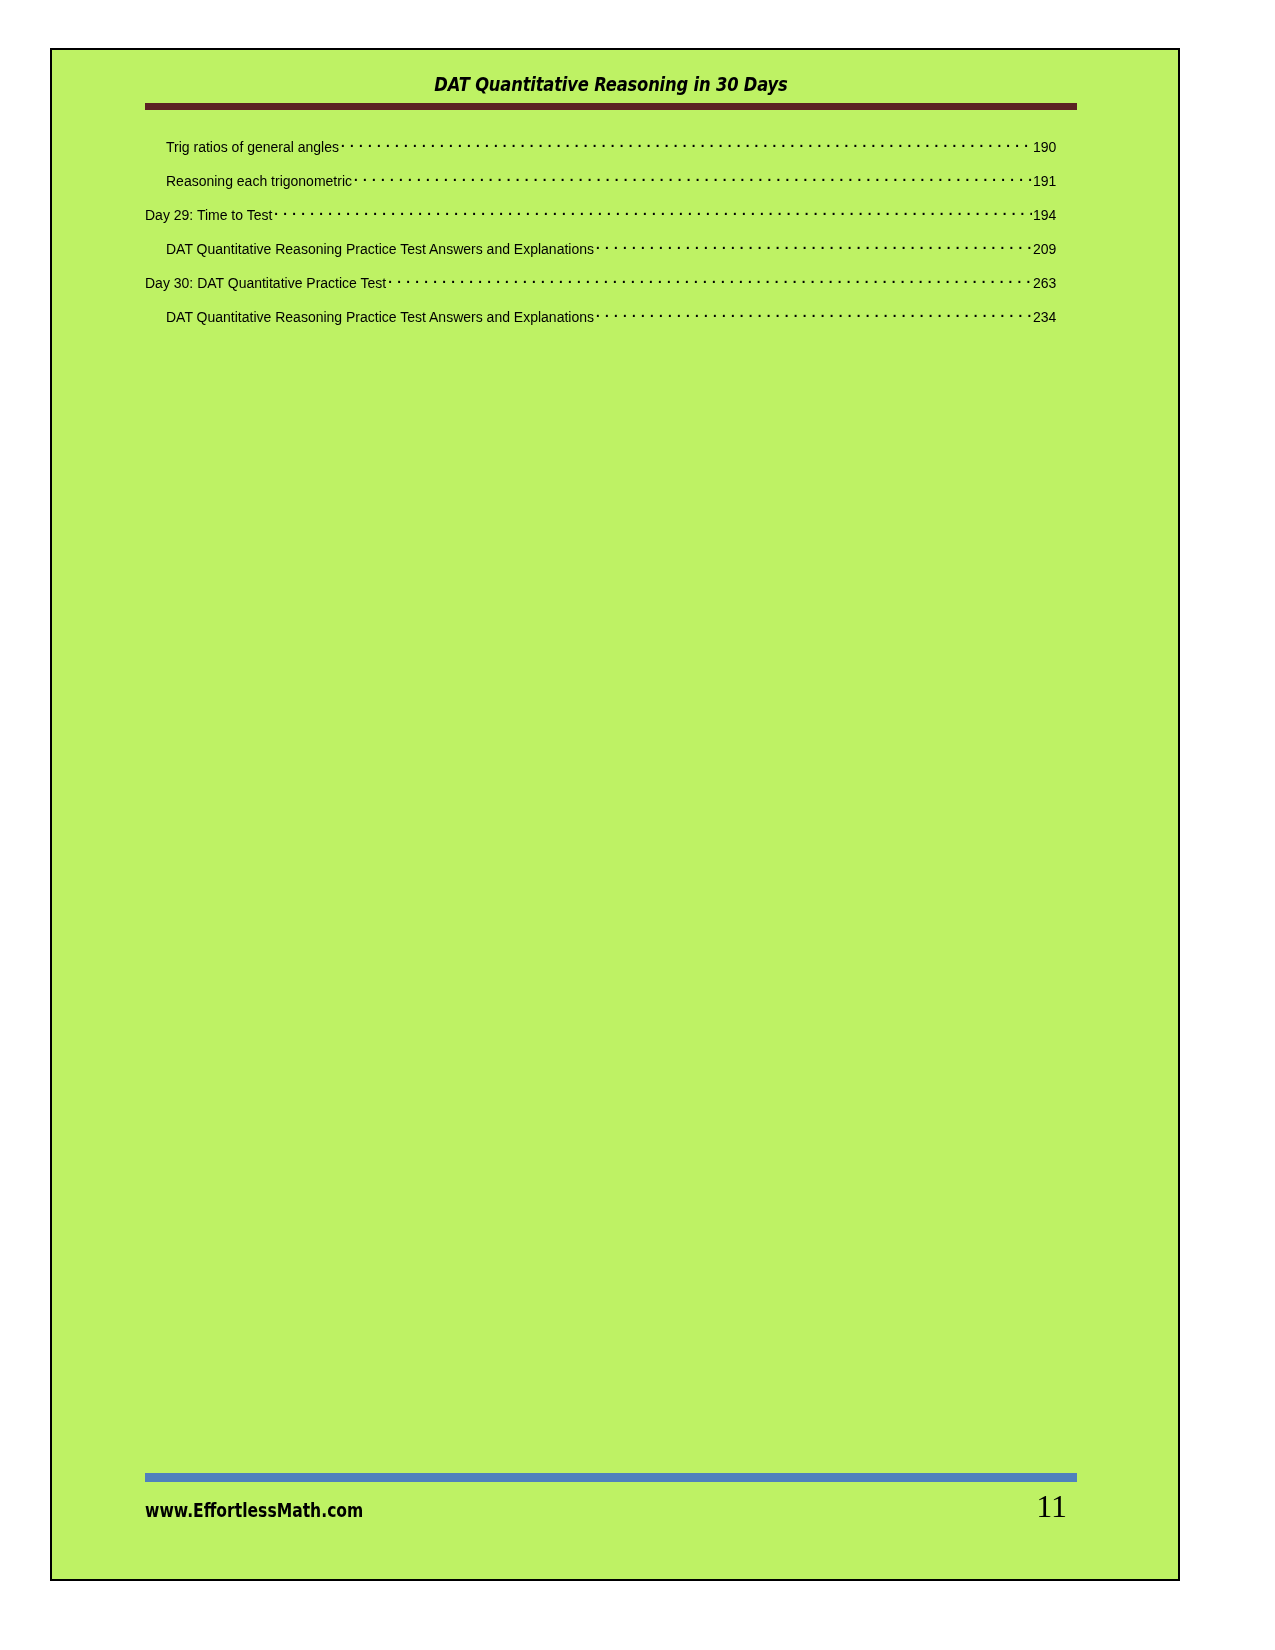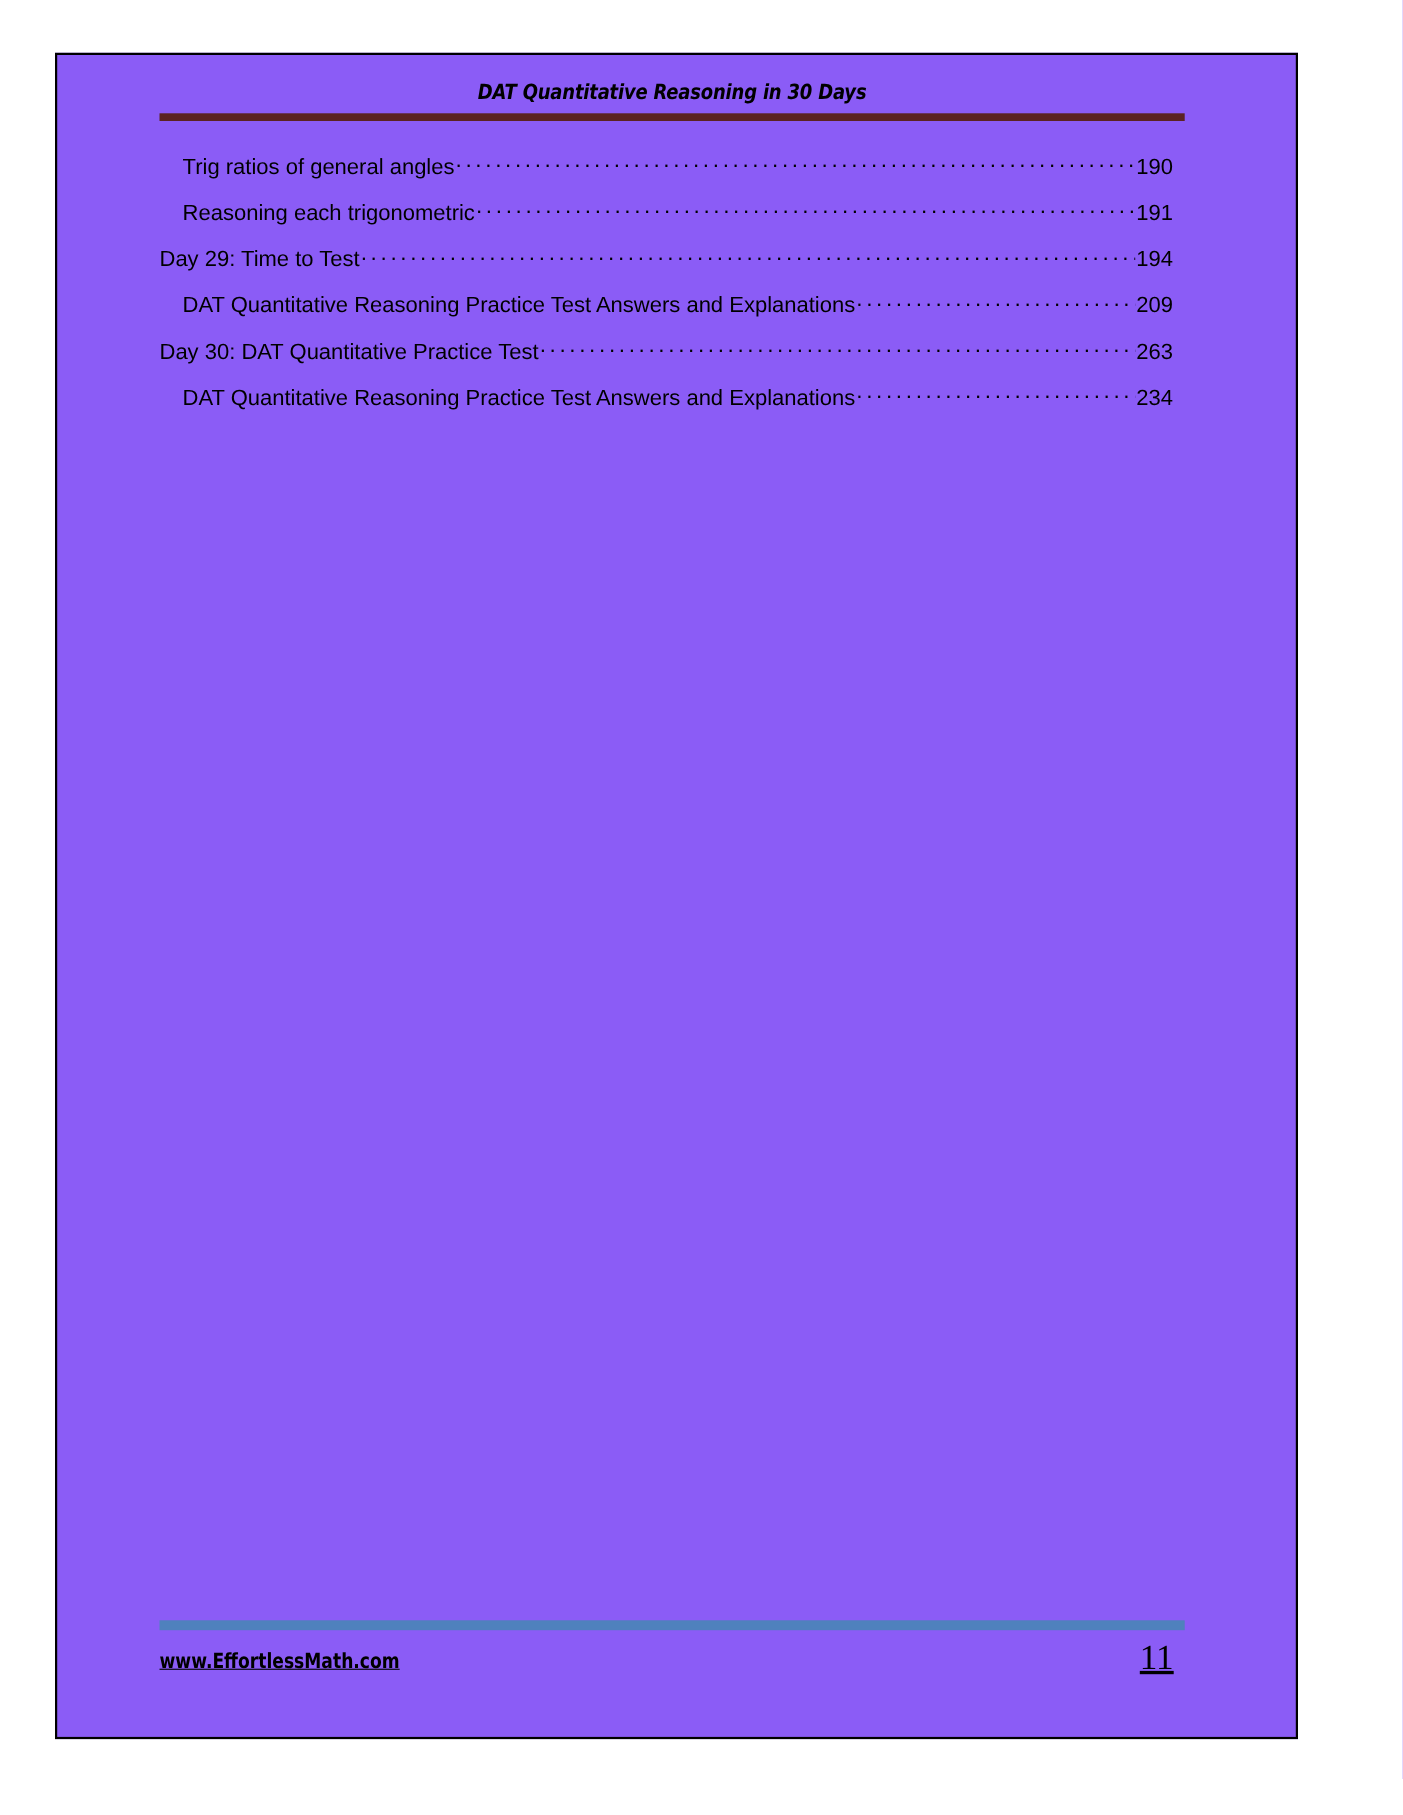--- a/index.html
+++ b/index.html
@@ -16,21 +16,21 @@
   }
 
   
   .page-frame {
     position: absolute;
     left: 50px;
     top: 48px;
     width: 1130px;
     height: 1533px;
     border: 2px solid #000000;
-    background: #8b5cf6;
+    background: #bef264;
     box-sizing: border-box;
   }
 
   
   .header {
     position: absolute;
     left: 93px;
     top: 23px;
     width: 932px;
   }
@@ -56,21 +56,21 @@
   
   .toc {
     position: absolute;
     left: 93px;
     top: 88px;
     width: 932px;
   }
   .toc-entry {
     display: flex;
     align-items: baseline;
-    font-size: 20px;
+    font-size: 14px;
     color: #000000;
     line-height: 1;
     padding-bottom: 18px;
     white-space: nowrap;
   }
   .toc-entry.level-2 {
     padding-left: 21px;
   }
   .toc-title {
     flex: 0 0 auto;
@@ -107,21 +107,20 @@
   .footer-rule {
     height: 9px;
     width: 932px;
     background: #4F81BD;
   }
   .footer-row {
     display: flex;
     align-items: flex-end;
     justify-content: space-between;
     margin-top: 10px;
-    text-decoration: underline;
   }
   .footer-url {
     font-family: "DejaVu Sans", sans-serif;
     font-size: 19px;
     font-weight: bold;
     color: #000000;
     transform: scaleX(0.82);
     transform-origin: left bottom;
     white-space: nowrap;
   }

